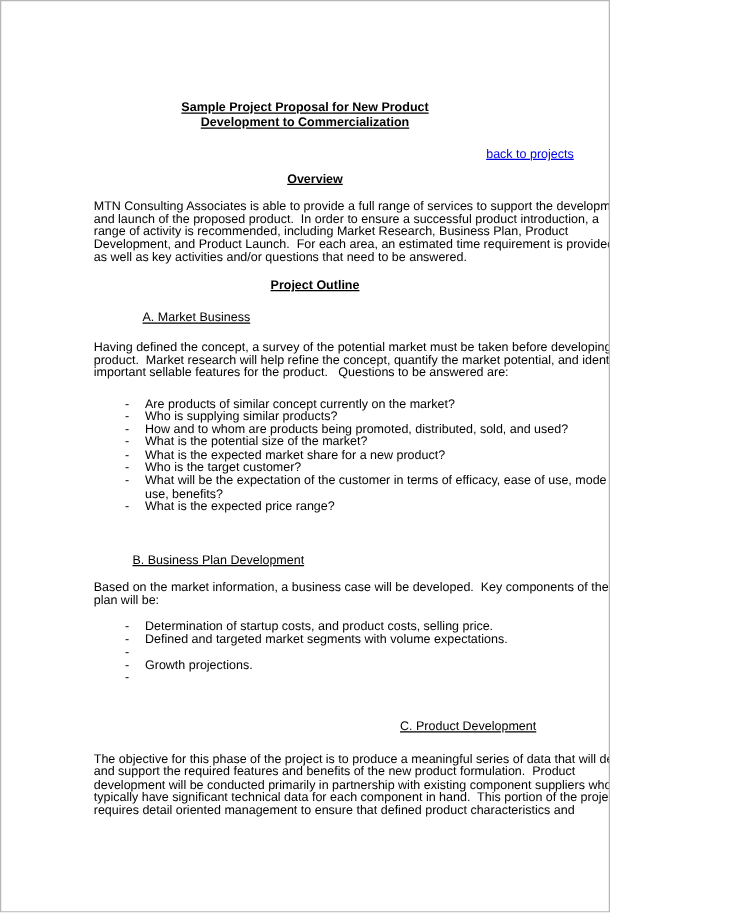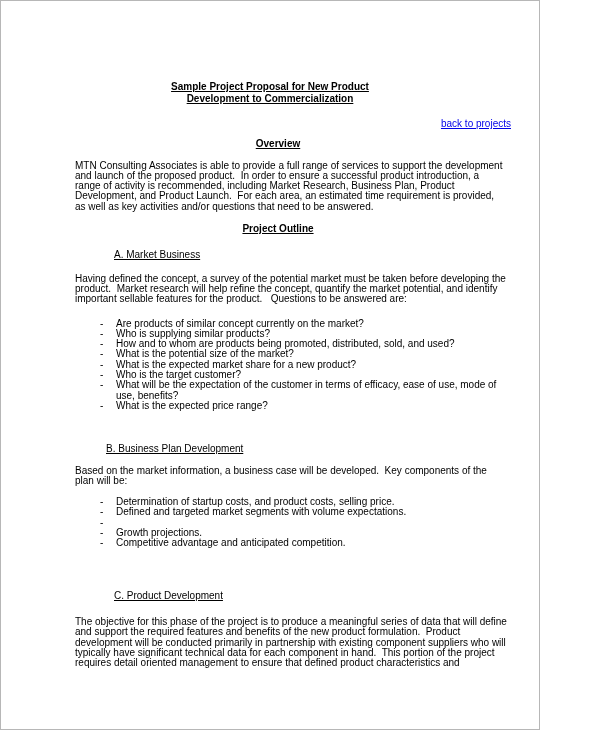--- a/index.html
+++ b/index.html
@@ -1,17 +1,17 @@
 <!DOCTYPE html>
 <html><head>
 <meta charset="utf-8">
 <style>
   html, body { margin: 0; padding: 0; background: #ffffff; }
   .page {
-    width: 540px;
+    width: 488px;
     height: 730px;
     box-sizing: border-box;
     border: 1px solid #b7b7b7;
     background: #ffffff;
     font-family: "Liberation Sans", sans-serif;
     font-size: 10px;
     line-height: 10.3px;
     color: #000000;
     overflow: hidden;
     position: relative;
@@ -41,21 +41,21 @@
   .body-text { white-space: pre; }
   .bullets { margin-left: 25px; }
   .bullet { display: flex; }
   .bullet .dash { flex: 0 0 16px; width: 16px; }
   .bullet .txt { white-space: pre; }
   .mt-11 { margin-top: 11px; }
   .mt-12 { margin-top: 12px; }
   .mt-13 { margin-top: 13px; }
   .mt-14 { margin-top: 14px; }
   .mt-16 { margin-top: 16px; }
-  .mt-30 { margin-top: 42px; }
+  .mt-30 { margin-top: 28px; text-align: right; }
   .mt-33 { margin-top: 33px; margin-left: 31px; }
 </style>
 </head>
 <body>
 
 <div class="page">
 
   <div class="title-wrap">
     <div><span class="u">Sample Project Proposal for New Product</span></div>
     <div><span class="u">Development to Commercialization</span></div>
@@ -138,21 +138,20 @@
         </div>
       <div class="bullet">
           <span class="dash">-</span>
         </div>
       <div class="bullet">
           <span class="dash">-</span>
           <span class="txt">Growth projections.</span>
         </div>
       <div class="bullet">
           <span class="dash">-</span>
-          <span class="txt">Competitive advantage and anticipated competition.</span>
         </div>
     </div>
 
     <div class="sub-h mt-30">
       <span>C.  Product Development</span>
     </div>
     <div class="body-text mt-16">The objective for this phase of the project is to produce a meaningful series of data that will define
 and support the required features and benefits of the new product formulation.  Product
 development will be conducted primarily in partnership with existing component suppliers who will
 typically have significant technical data for each component in hand.  This portion of the project

